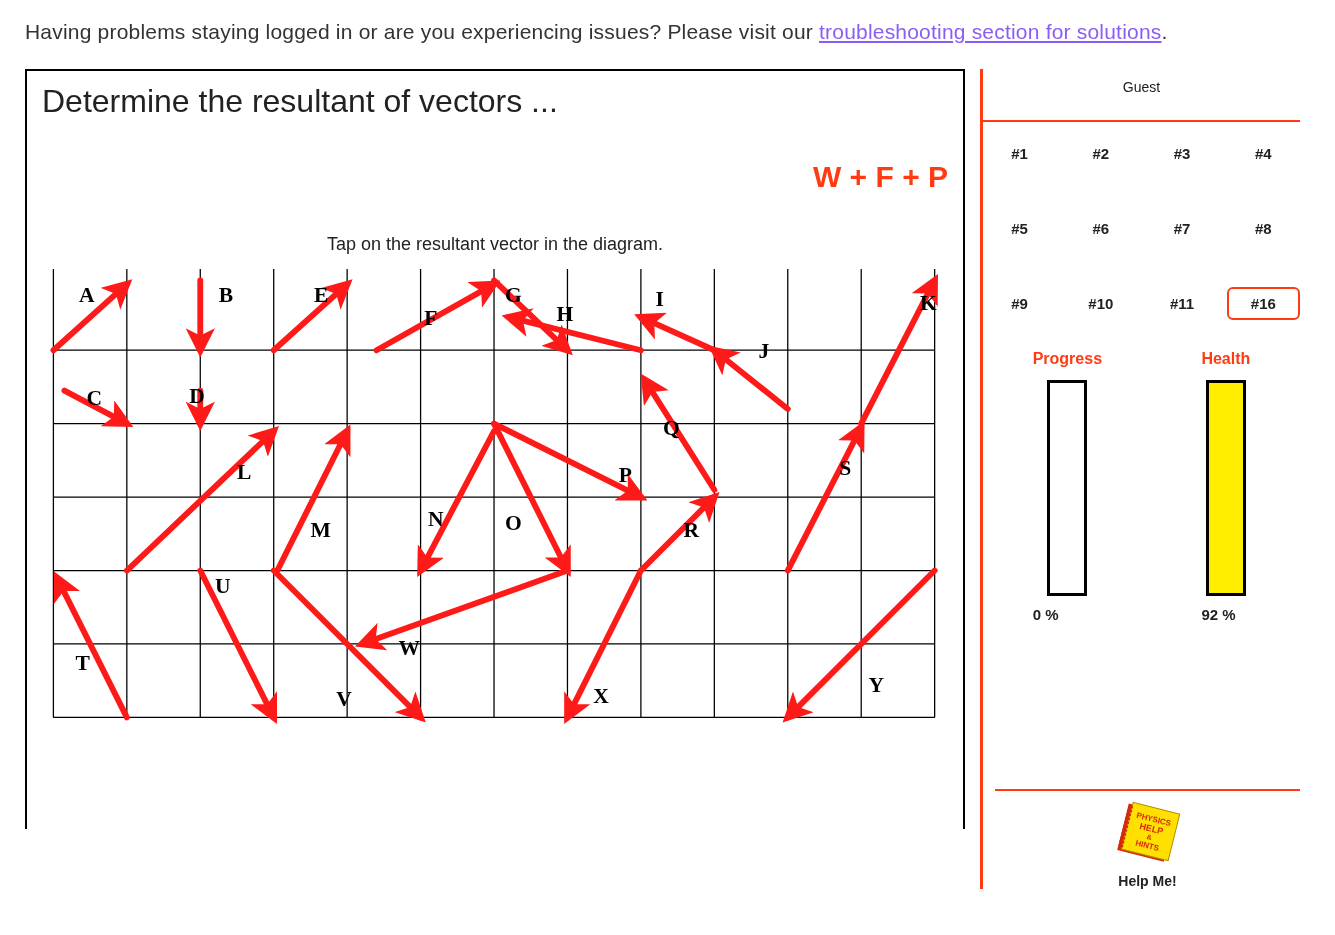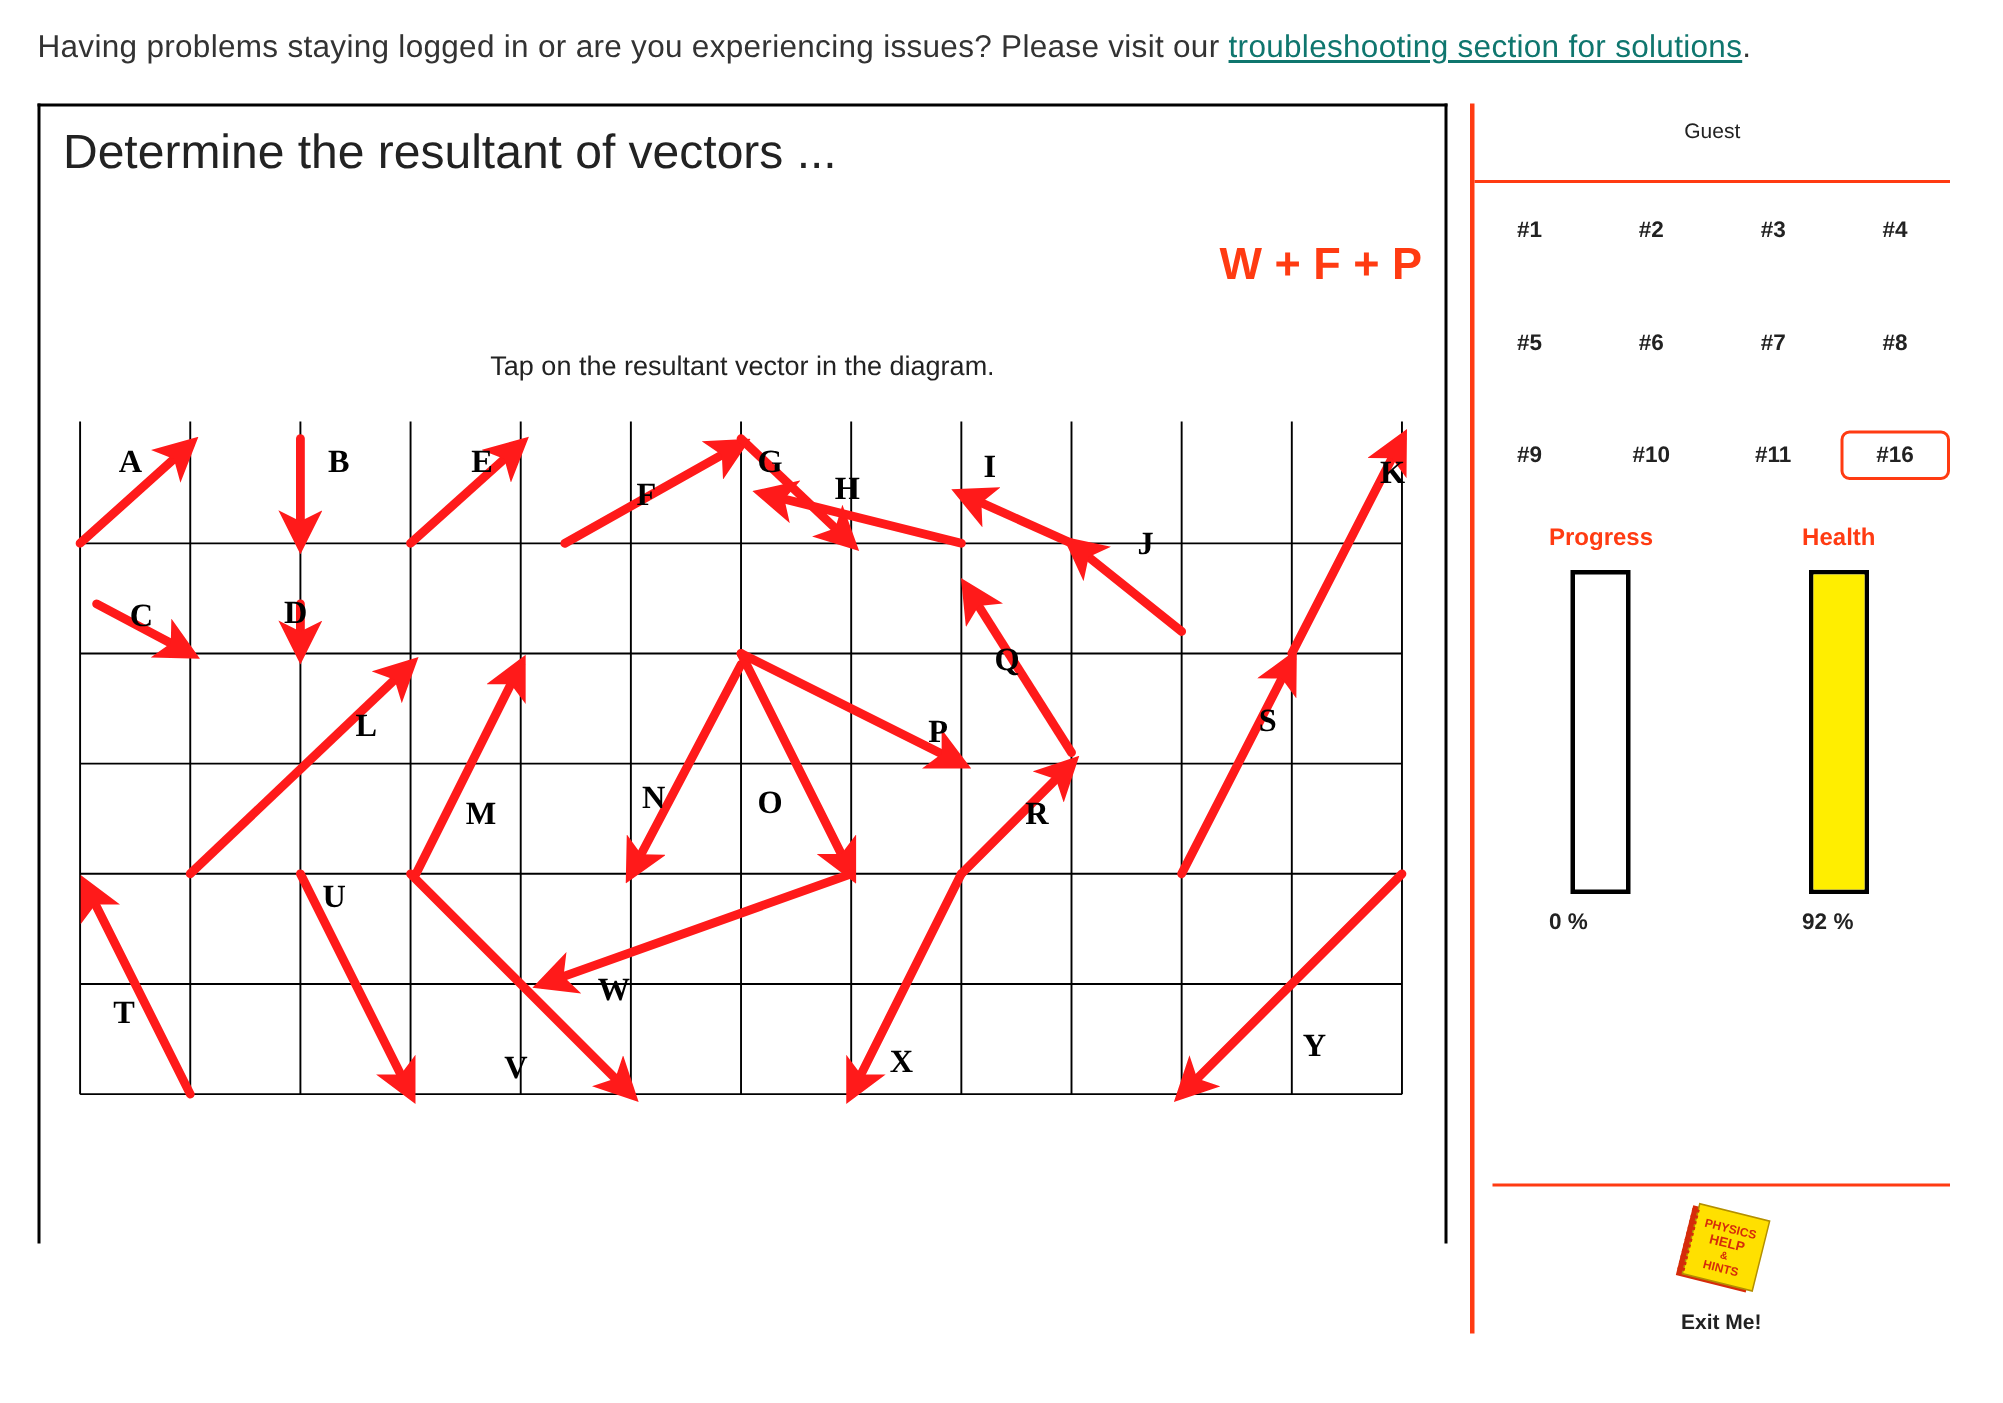--- a/index.html
+++ b/index.html
@@ -16,21 +16,21 @@
     box-sizing: border-box;
     padding: 20px 25px 0 25px;
   }
   .notice {
     font-size: 21px;
     color: #333;
     margin-bottom: 25px;
     letter-spacing: .2px;
   }
   .notice a {
-    color: #0f766e;
+    color: #8b5cf6;
     text-decoration: underline;
   }
   .layout {
     display: flex;
     align-items: flex-start;
   }
   .left-col {
     width: 940px;
   }
   .title {
@@ -58,21 +58,21 @@
     color: #ff3b12;
     font-weight: bold;
     font-size: 30px;
     margin-top: 40px;
   }
   .instruction {
     text-align: center;
     font-size: 18px;
     color: #222;
     margin-top: 40px;
-    margin-bottom: 24px;
+    margin-bottom: 12px;
   }
   .diagram-wrap { position: relative; }
   svg.diagram { display: block; margin: 0 auto; }
 
   
   .right-col {
     flex: 1;
     border-left: 3px solid #ff3b12;
     margin-left: 15px;
     padding-left: 0;
@@ -368,19 +368,19 @@
                 <rect x="13" y="44" width="5" height="2"></rect>
                   <rect x="13" y="48" width="5" height="2"></rect>
                 <rect x="13" y="52" width="5" height="2"></rect>
               </g>
               <text id="book-l1" x="41" y="22" text-anchor="middle" font-size="8" font-weight="bold" fill="#d62b0a">PHYSICS</text>
               <text id="book-l2" x="41" y="32" text-anchor="middle" font-size="9" font-weight="bold" fill="#d62b0a">HELP</text>
               <text id="book-l3" x="41" y="40" text-anchor="middle" font-size="7" font-weight="bold" fill="#d62b0a">&amp;</text>
               <text id="book-l4" x="41" y="49" text-anchor="middle" font-size="8" font-weight="bold" fill="#d62b0a">HINTS</text>
             </g>
           </svg>
-          <div class="caption">Exit Me!</div>
+          <div class="caption">Help Me!</div>
         </div>
       </div>
 
     </div>
   </div>
 </div>
 
 </body></html>

